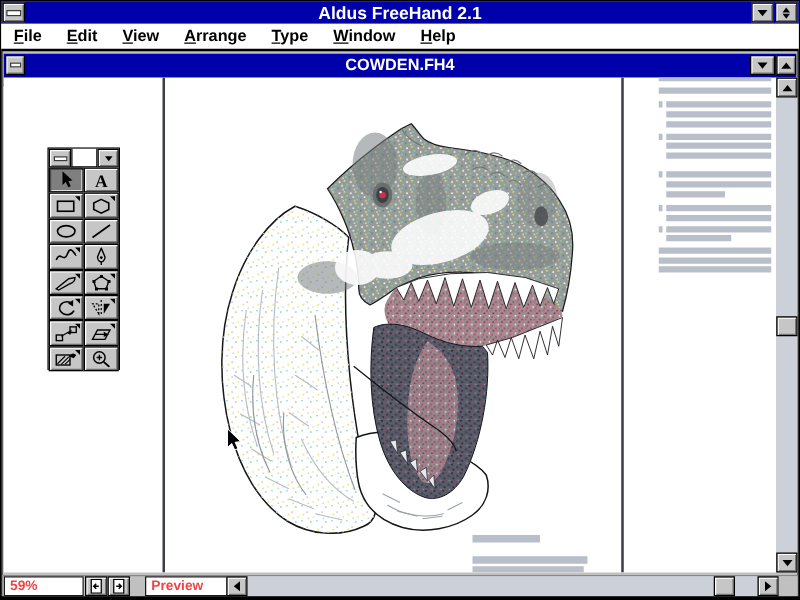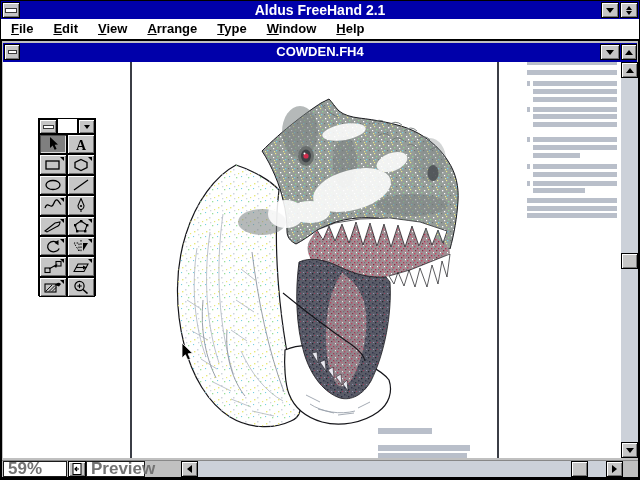--- a/index.html
+++ b/index.html
@@ -74,21 +74,21 @@
   .tool svg { display:block; }
   .fly { position:absolute; top:2px; right:2px; width:0; height:0;
          border-top:4px solid #000; border-left:4px solid transparent; }
   
   #v-scrollbar { position:absolute; left:621px; top:62px; width:17px; height:396px; background:#ccd1d9; }
   #v-scrollbar .btn3d { width:17px; height:16px; }
   #v-thumb { position:absolute; left:0; width:17px; height:16px; }
   #status-row { position:absolute; left:2px; top:460px; width:636px; height:17px; background:#c0c0c0; border-top:1px solid #888; }
   .field {
     position:absolute; top:0; height:16px; background:#fff; border:1px solid #1a1a1a;
-    font-size:17px; font-weight:bold; line-height:14px; padding-left:4px; color:#737373;
+    font-size:11px; font-weight:bold; line-height:14px; padding-left:4px; color:#ef4444;
   }
   #h-track { position:absolute; left:179px; top:0; width:442px; height:16px; background:#ccd1d9; }
   #h-thumb { position:absolute; top:0; width:17px; height:16px; }
   #size-corner { position:absolute; left:621px; top:0; width:15px; height:16px; background:#c0c0c0; }
 </style>
 </head>
 <body>
 
 <div id="main-titlebar" class="titlebar">
   <span>Aldus FreeHand 2.1</span>
@@ -421,21 +421,21 @@
         <rect x="2" y="0.5" width="8" height="11" fill="#fff" stroke="#000"></rect>
         <path d="M8,6 L4.5,6 M6,4 L4,6 L6,8" fill="none" stroke="#000" stroke-width="1.2"></path>
       </svg>
   </div>
   <div class="btn3d" style="left:84px;top:0;width:18px;height:16px;">
     <svg width="12" height="12" viewBox="0 0 12 12">
         <rect x="2" y="0.5" width="8" height="11" fill="#fff" stroke="#000"></rect>
         <path d="M4,6 L7.5,6 M6,4 L8,6 L6,8" fill="none" stroke="#000" stroke-width="1.2"></path>
       </svg>
   </div>
-  <div class="field" style="left:84px;width:59px;">
+  <div class="field" style="left:114px;width:76px;">
     <span>Preview</span>
   </div>
   <div id="h-track">
     <div id="h-thumb" class="btn3d" style="left: 390px;"></div>
   </div>
   <div class="btn3d" style="left:179px;top:0;width:17px;height:16px;">
     <div class="tri left"></div>
   </div>
   <div class="btn3d" style="left:604px;top:0;width:17px;height:16px;">
     <div class="tri right"></div>

